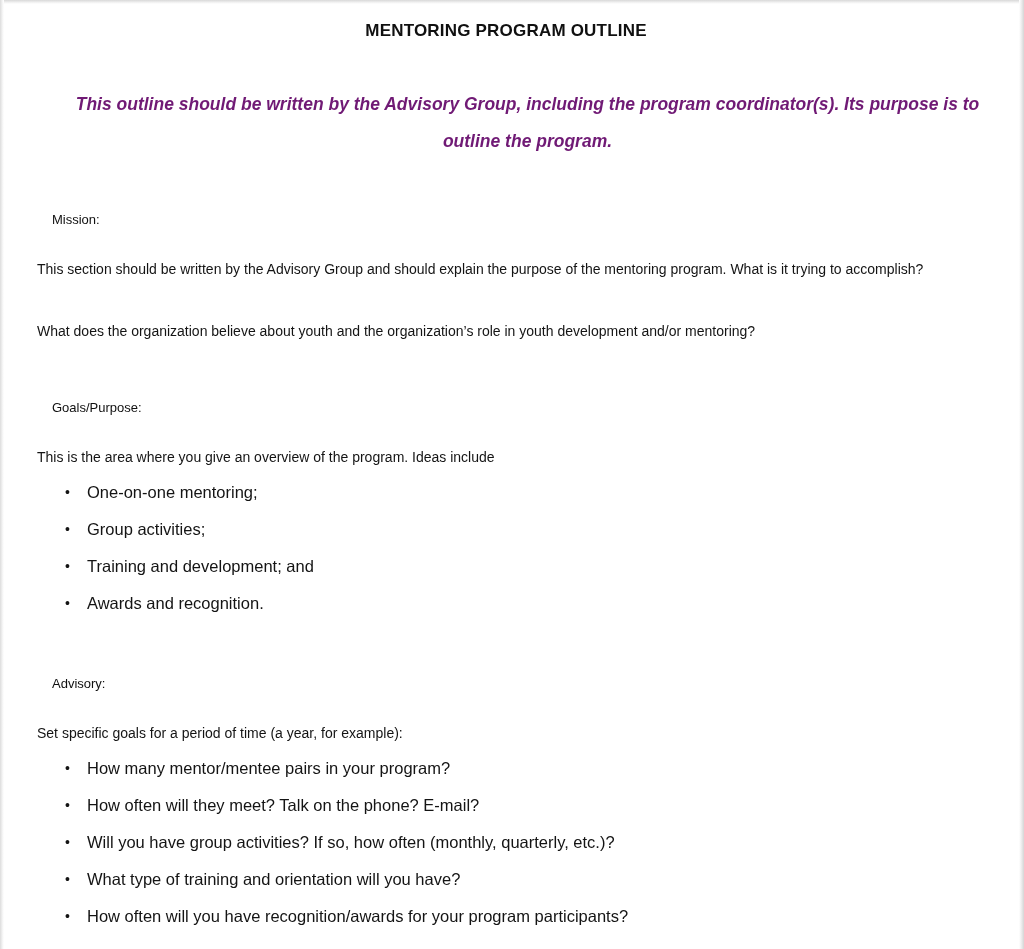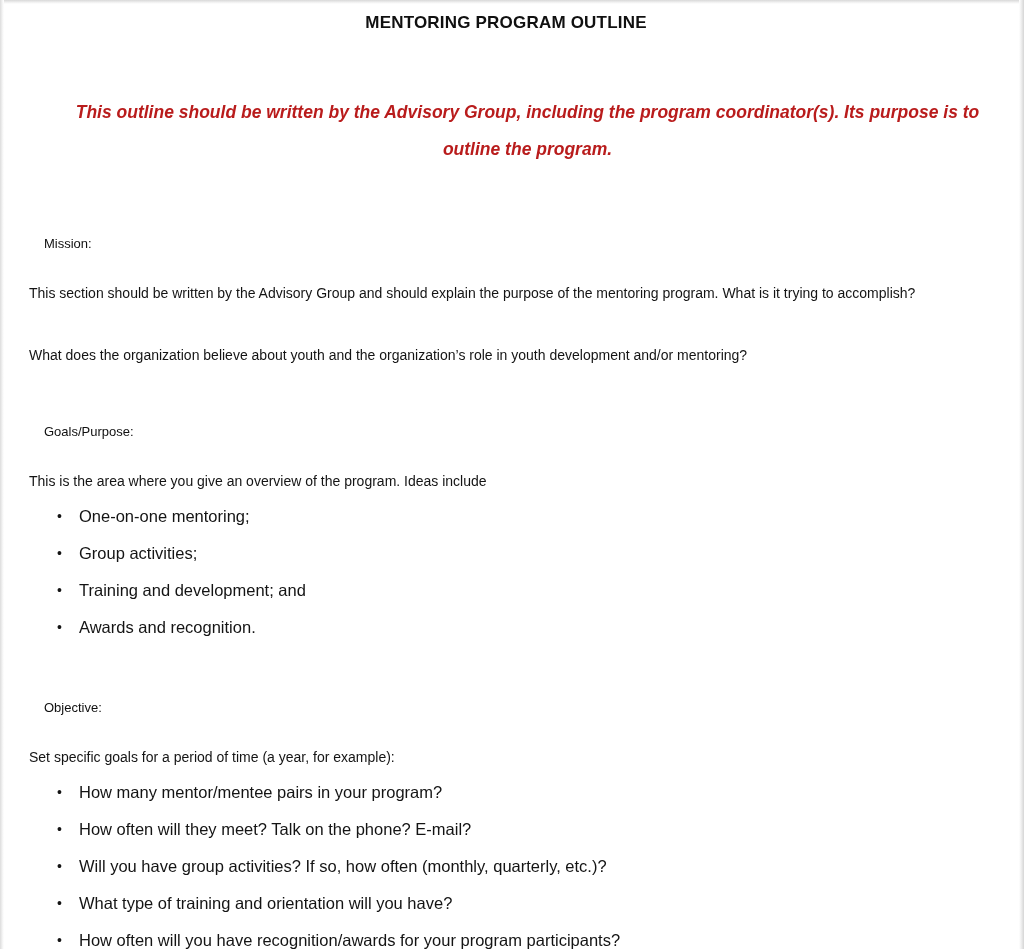--- a/index.html
+++ b/index.html
@@ -34,21 +34,21 @@
   .edge-right {
     position: absolute;
     top: 0; right: 0;
     width: 5px; height: 949px;
     background: linear-gradient(to left, #d5d5d5, #f1f1f1 60%, #ffffff);
     pointer-events: none;
   }
 
   .page {
     position: relative;
-    padding: 4px;
+    padding: 12px;
     width: 1024px;
     height: 949px;
     box-sizing: border-box;
   }
 
   .doc-title {
     text-align: center;
     font-weight: bold;
     font-size: 17px;
     letter-spacing: 0.2px;
@@ -57,25 +57,25 @@
     padding-right: 12px;
     color: #101010;
   }
 
   .intro {
     font-style: italic;
     font-weight: bold;
     font-size: 17.5px;
     line-height: 37px;
     text-align: center;
-    margin: 16px;
+    margin: 0;
     padding-top: 45px;
     padding-left: 55px;
     padding-right: 24px;
-    color: #b91c1c;
+    color: #701a75;
   }
 
   .section {
     padding-left: 25px;
     padding-right: 20px;
   }
 
   .section-heading {
     font-weight: normal;
     font-size: 13px;
@@ -162,21 +162,21 @@
       <li>
         <span class="dot">•</span>
         <span>Awards and recognition.</span>
       </li>
     </ul>
   </div>
 
   <div class="gap-lg"></div>
 
   <div class="section">
-    <h2 class="section-heading">Objective:</h2>
+    <h2 class="section-heading">Advisory:</h2>
     <p class="body-text">Set specific goals for a period of time (a year, for example):</p>
     <ul class="bullets">
       <li>
         <span class="dot">•</span>
         <span>How many mentor/mentee pairs in your program?</span>
       </li>
       <li>
         <span class="dot">•</span>
         <span>How often will they meet? Talk on the phone? E-mail?</span>
       </li>

